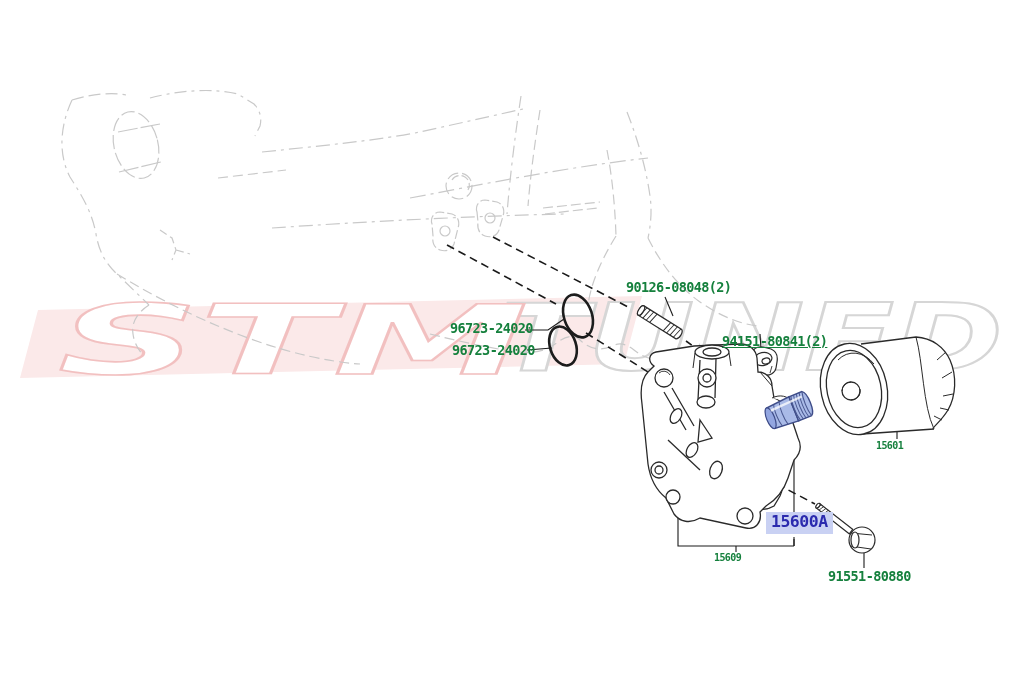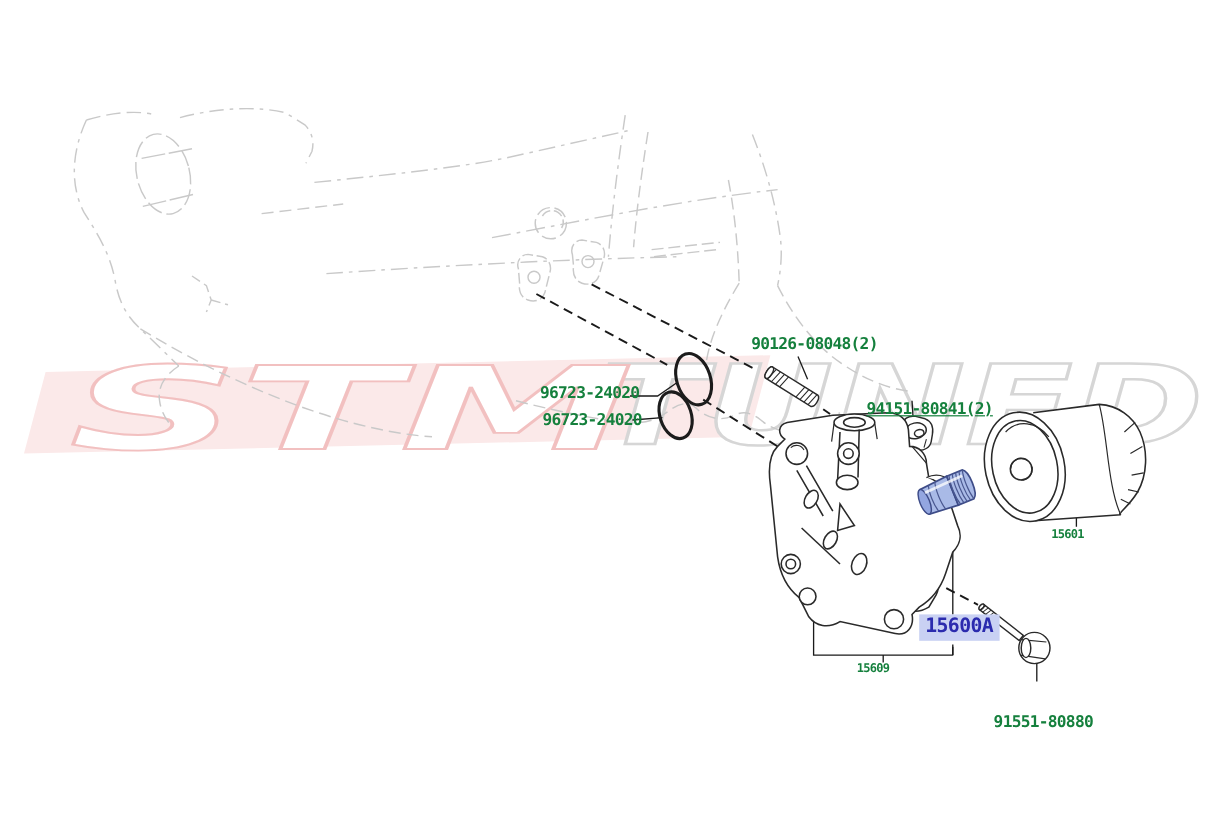--- a/index.html
+++ b/index.html
@@ -184,14 +184,14 @@
   <div class="part-label" style="left:450px;top:322px;">96723-24020</div>
 
   <div class="part-label" style="left:452px;top:344px;">96723-24020</div>
 
   <div class="part-label mid" style="left:876px;top:441px;">15601</div>
 
   <div class="part-label hl" style="left:766px;top:512px;text-align:right;">15600A</div>
 
   <div class="part-label mid" style="left:714px;top:553px;">15609</div>
 
-  <div class="part-label" style="left:828px;top:596px;">91551-80880</div>
+  <div class="part-label" style="left:828px;top:570px;">91551-80880</div>
 </div>
 
 </body></html>

